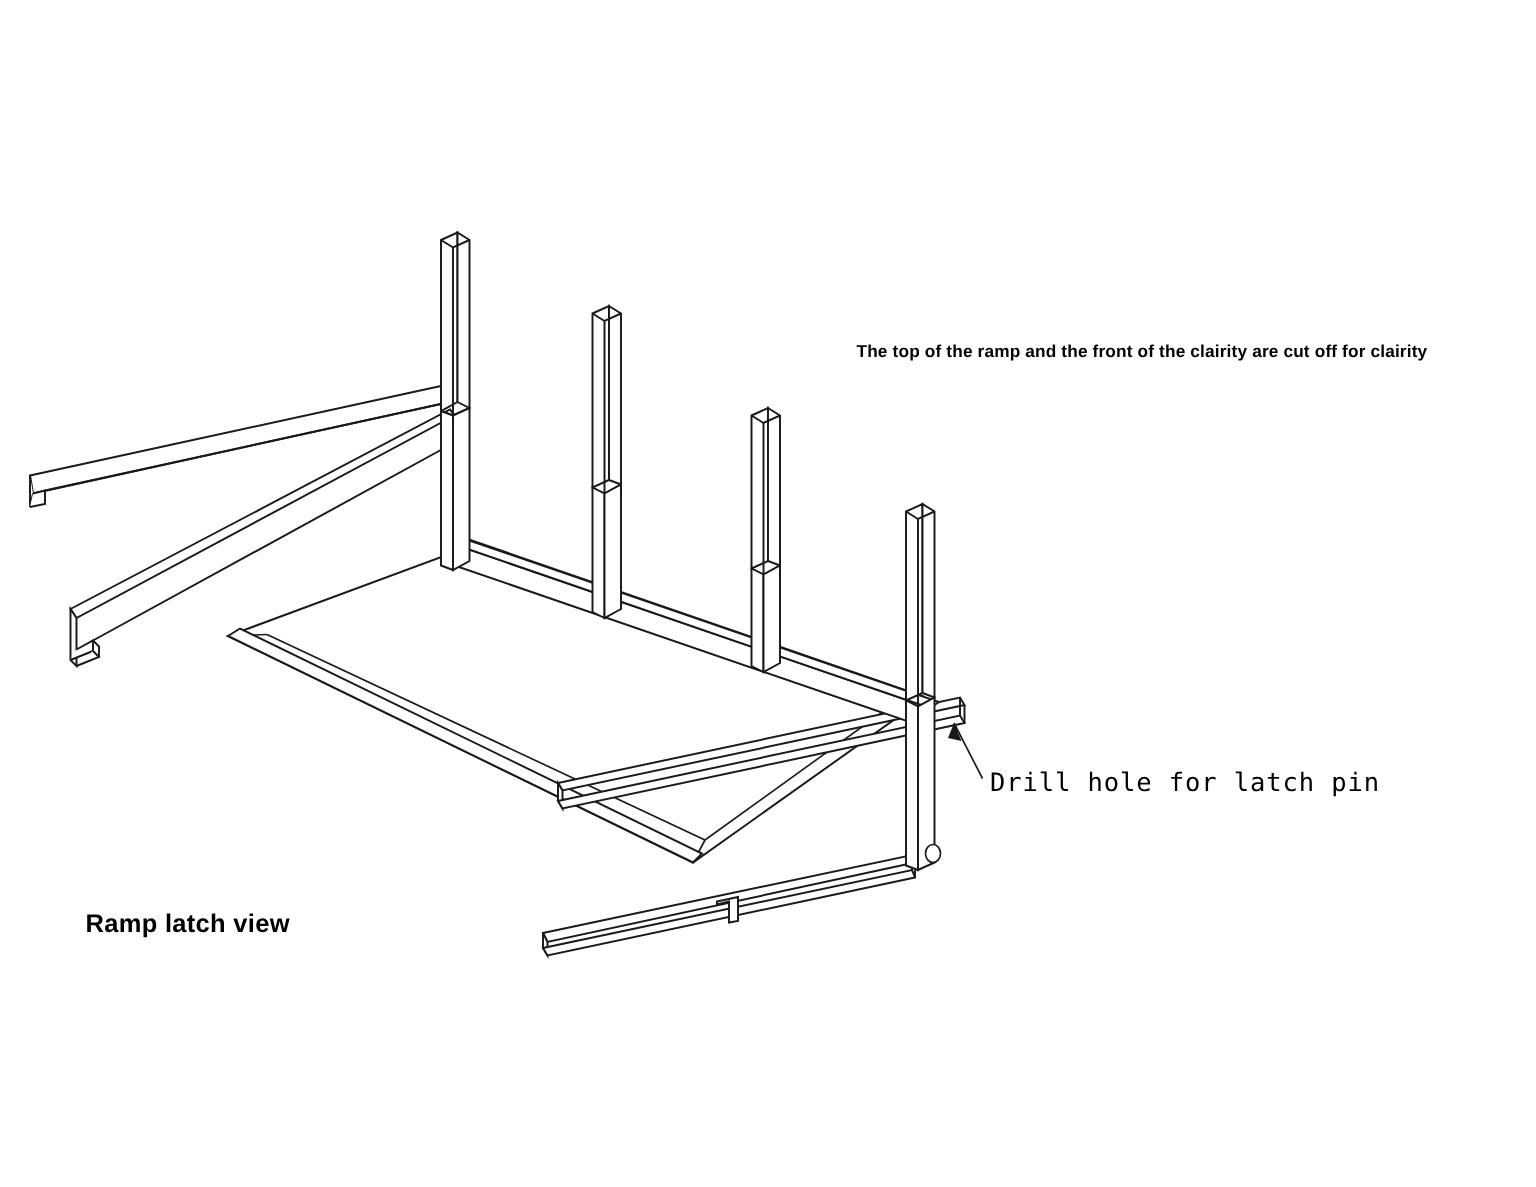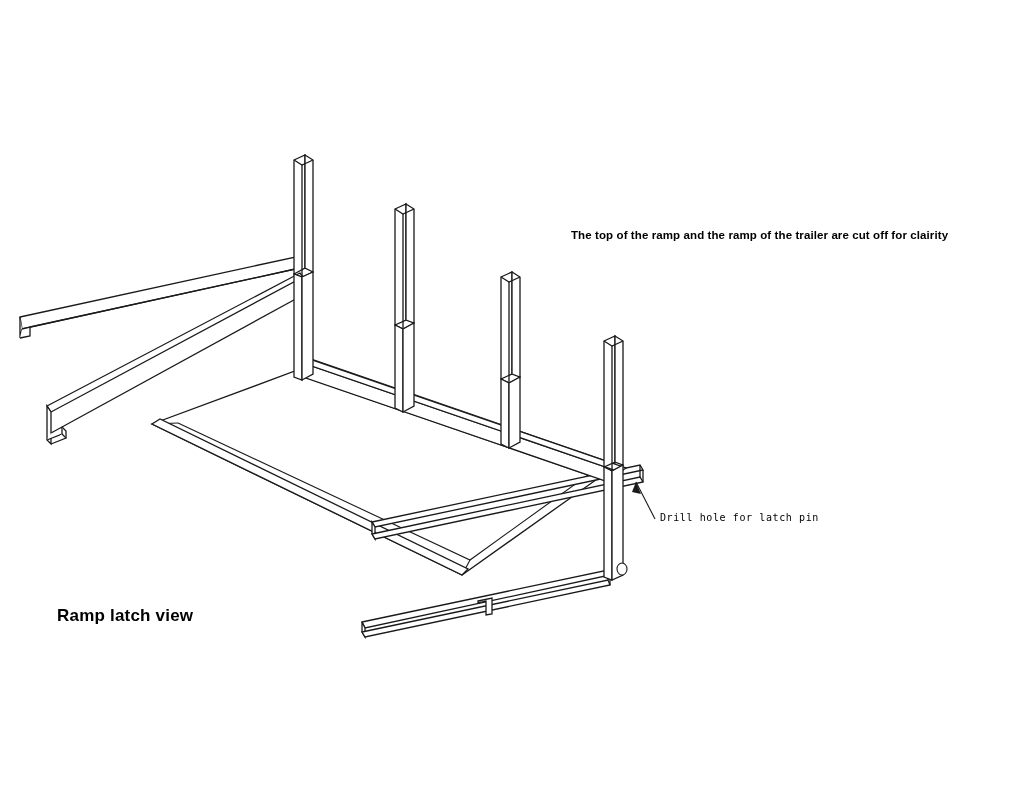--- a/index.html
+++ b/index.html
@@ -39,21 +39,21 @@
   #note-label {
     left: 571px;
     top: 229px;
     font-size: 11.5px;
     font-weight: bold;
     letter-spacing: 0.1px;
   }
   #callout-label {
     left: 660px;
     top: 512px;
-    font-size: 10px;
+    font-size: 17px;
     font-family: "DejaVu Sans Mono", monospace;
     letter-spacing: 0.6px;
   }
 </style>
 </head>
 <body>
 
 <div id="page">
 
   <svg id="drawing-svg" viewBox="0 0 1024 791">
@@ -159,17 +159,17 @@
       </g>
 
       <g>
         <path d="M 655 519 L 636 482" stroke-width="1.1"></path>
         <path d="M 636 482 L 641 494 L 632 492 Z" fill="#1a1a1a" stroke="none"></path>
       </g>
 
     </g>
   </svg>
 
-  <div class="label" id="note-label">The top of the ramp and the ramp of the trailer are cut off for clairity</div>
+  <div class="label" id="note-label">The top of the ramp and the front of the clairity are cut off for clairity</div>
   <div class="label" id="callout-label">Drill hole for latch pin</div>
   <div class="label" id="title-label">Ramp latch view</div>
 
 </div>
 
 </body></html>

